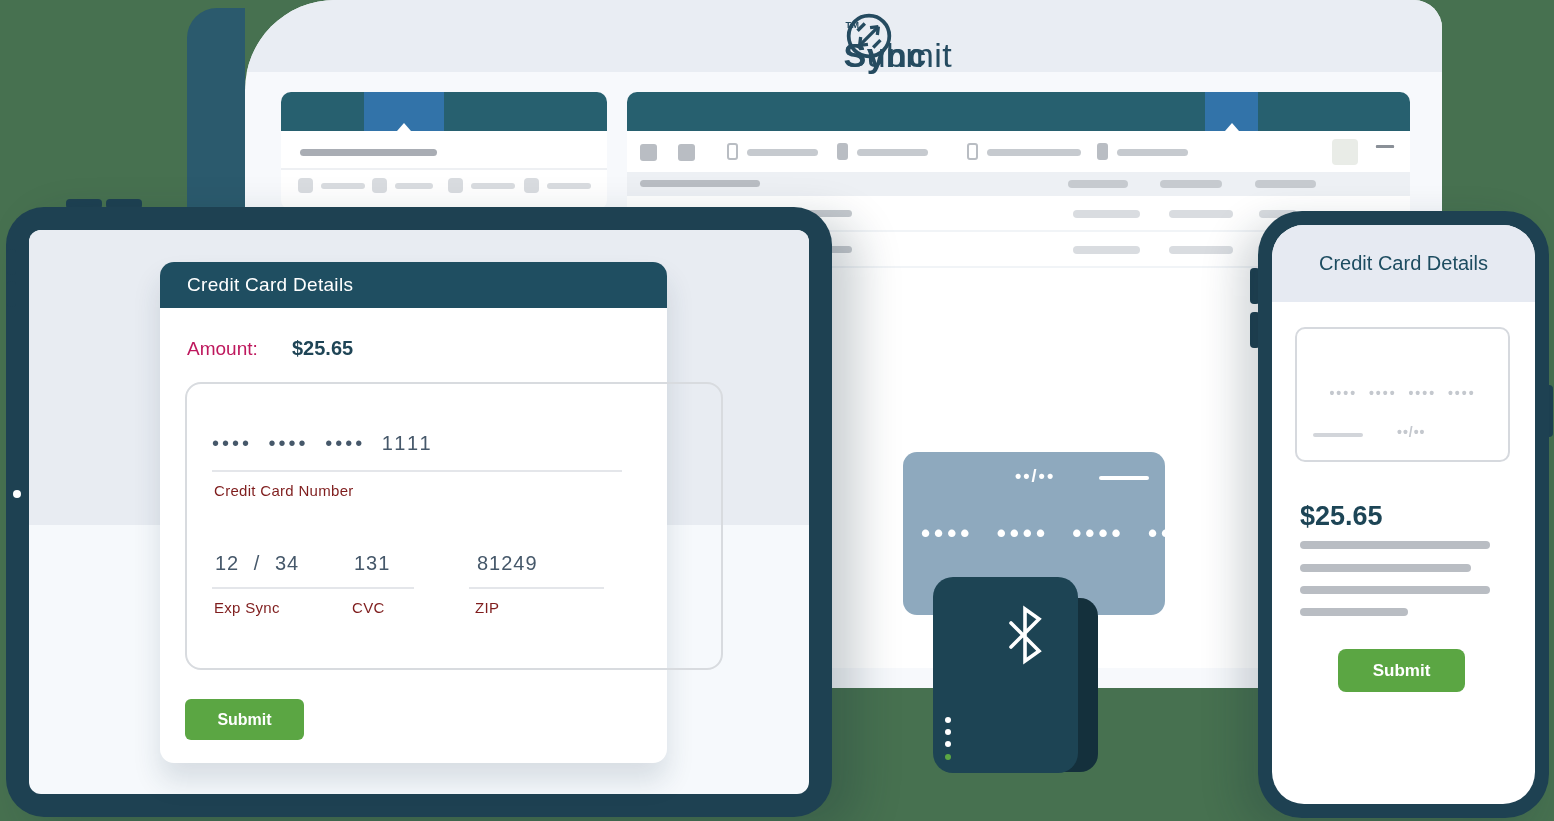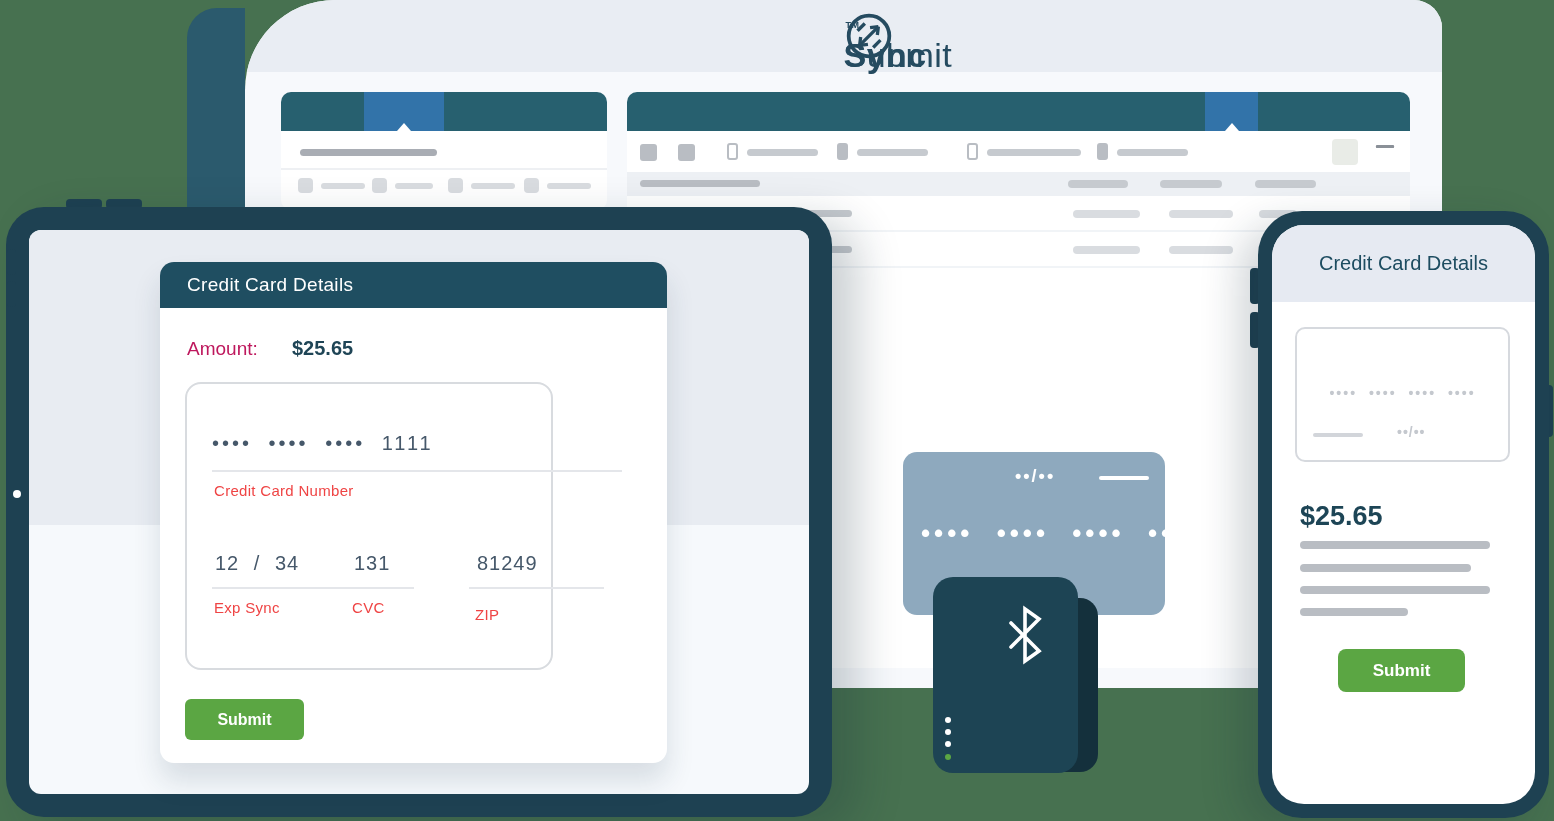--- a/index.html
+++ b/index.html
@@ -61,24 +61,24 @@
   .tablet-band{left:0;top:0;width:100%;height:295px;background:#e8ecf2;}
   .camera-dot{left:7px;top:283px;width:8px;height:8px;border-radius:50%;background:#fff;}
 
   
   .form-card{left:160px;top:262px;width:507px;height:501px;background:#fff;border-radius:14px;
     box-shadow:0 18px 28px rgba(30,60,75,.14);}
   .form-header{left:0;top:0;width:100%;height:46px;background:#1f4e61;border-radius:14px 14px 0 0;}
   .form-title{left:27px;top:12px;color:#fff;font-size:19px;font-weight:500;letter-spacing:.3px;}
   .amount-label{left:27px;top:76px;font-size:19px;color:#be185d;}
   .amount-value{left:132px;top:75px;font-size:20px;font-weight:700;color:#1f4556;}
-  .field-box{left:25px;top:120px;width:368px;height:288px;border:2px solid #d8dbdf;border-radius:16px;}
+  .field-box{left:25px;top:120px;width:538px;height:288px;border:2px solid #d8dbdf;border-radius:16px;}
   .num-value{left:25px;top:48px;font-size:20px;color:#46586a;letter-spacing:3px;word-spacing:8px;}
   .u-line{height:2px;background:#e4e6ea;}
-  .f-label{font-size:15px;color:#ef4444;letter-spacing:.3px;text-align:center;}
+  .f-label{font-size:15px;color:#7f1d1d;letter-spacing:.3px;text-align:center;}
   .submit-btn{background:#5ba643;border-radius:6px;color:#fff;font-weight:700;display:flex;align-items:center;justify-content:center;border:none;cursor:pointer;}
   .tablet-submit{left:25px;top:437px;width:119px;height:41px;font-size:16px;}
 
   
   .phone{left:1258px;top:211px;width:291px;height:607px;background:#1e4152;border-radius:44px;
     box-shadow:-18px 14px 40px rgba(20,40,55,.20);}
   .phone-btn{background:#1e4152;border-radius:4px;}
   .phone-screen{left:14px;top:14px;width:263px;height:579px;background:#fff;border-radius:32px;overflow:hidden;}
   .phone-header{left:0;top:0;width:100%;height:77px;background:#e6eaf2;}
   .phone-title{left:0;top:27px;width:100%;text-align:center;font-size:20px;font-weight:500;color:#1d4c60;}
@@ -222,21 +222,21 @@
       <div class="num-value" style="left:28px;top:168px;letter-spacing:1px;">12 / 34</div>
       <div class="u-line" style="left:25px;top:203px;width:170px;"></div>
       <div class="f-label" style="left:27px;top:215px;">Exp Sync</div>
 
       <div class="num-value" style="left:167px;top:168px;letter-spacing:1px;">131</div>
       <div class="u-line" style="left:157px;top:203px;width:70px;"></div>
       <div class="f-label" style="left:165px;top:215px;">CVC</div>
 
       <div class="num-value" style="left:290px;top:168px;letter-spacing:1px;">81249</div>
       <div class="u-line" style="left:282px;top:203px;width:135px;"></div>
-      <div class="f-label" style="left:288px;top:215px;margin-top:7px;">ZIP</div>
+      <div class="f-label" style="left:288px;top:215px;">ZIP</div>
     </div>
 
     <button class="submit-btn tablet-submit">Submit</button>
   </div>
 
   <div class="phone-btn" style="left:1250px;top:268px;width:10px;height:36px;"></div>
   <div class="phone-btn" style="left:1250px;top:312px;width:10px;height:36px;"></div>
   <div class="phone-btn" style="left:1543px;top:385px;width:10px;height:52px;"></div>
   <div class="phone">
     <div class="phone-screen">

